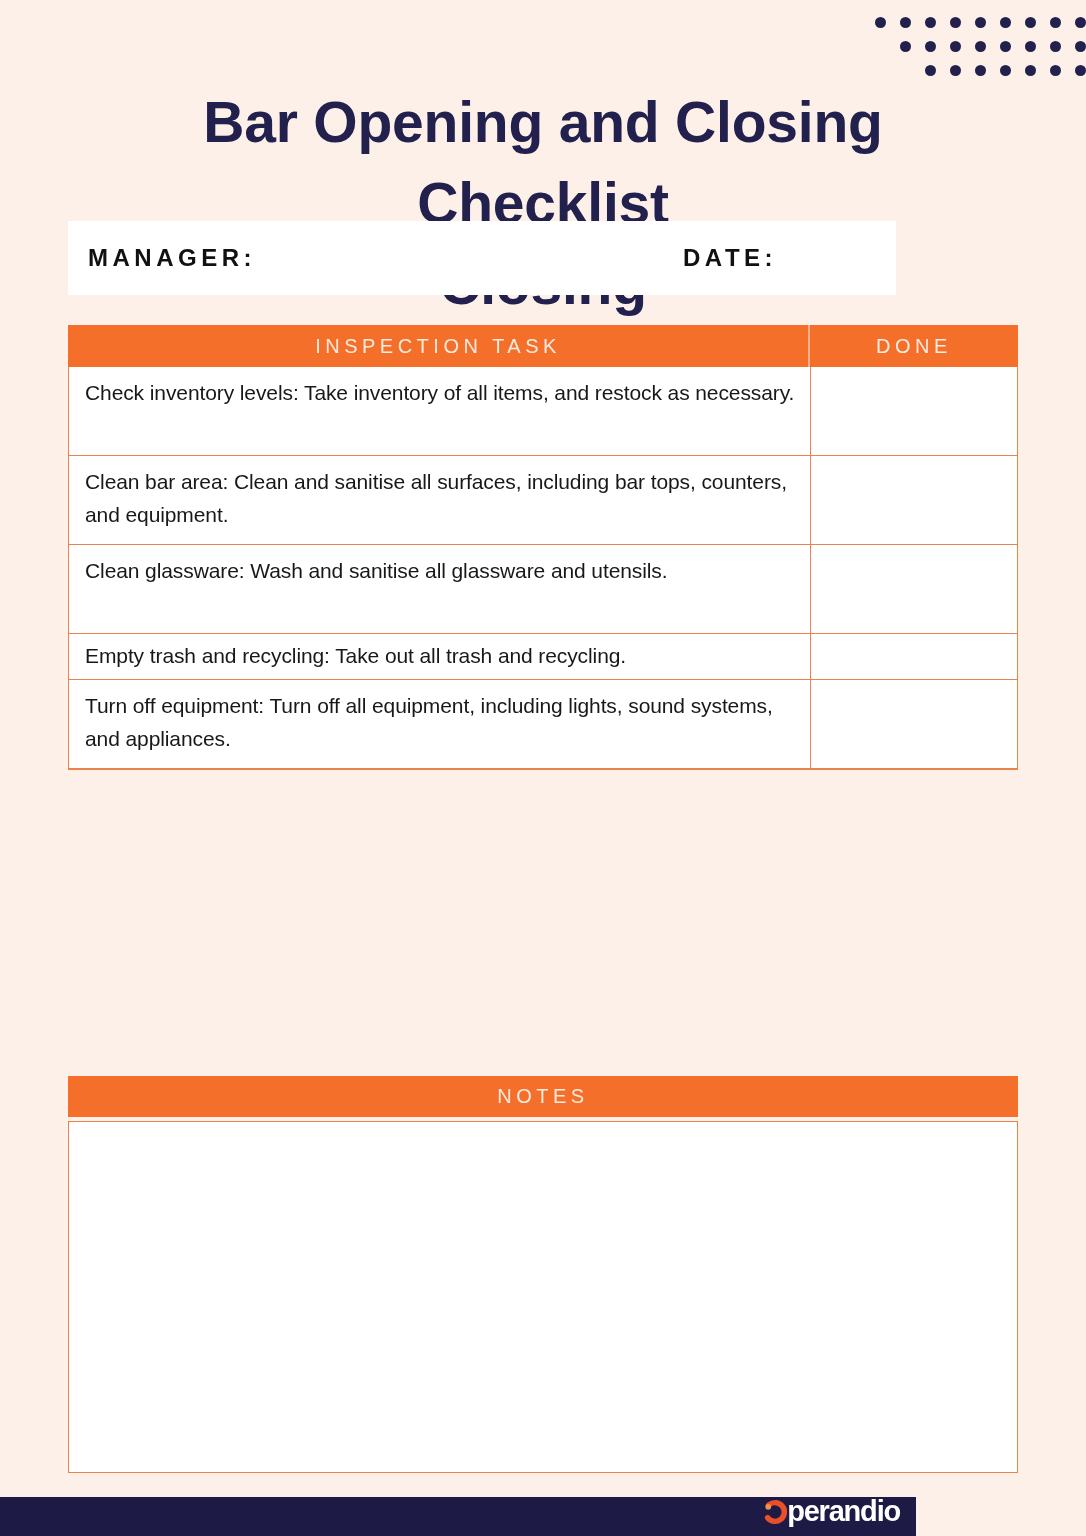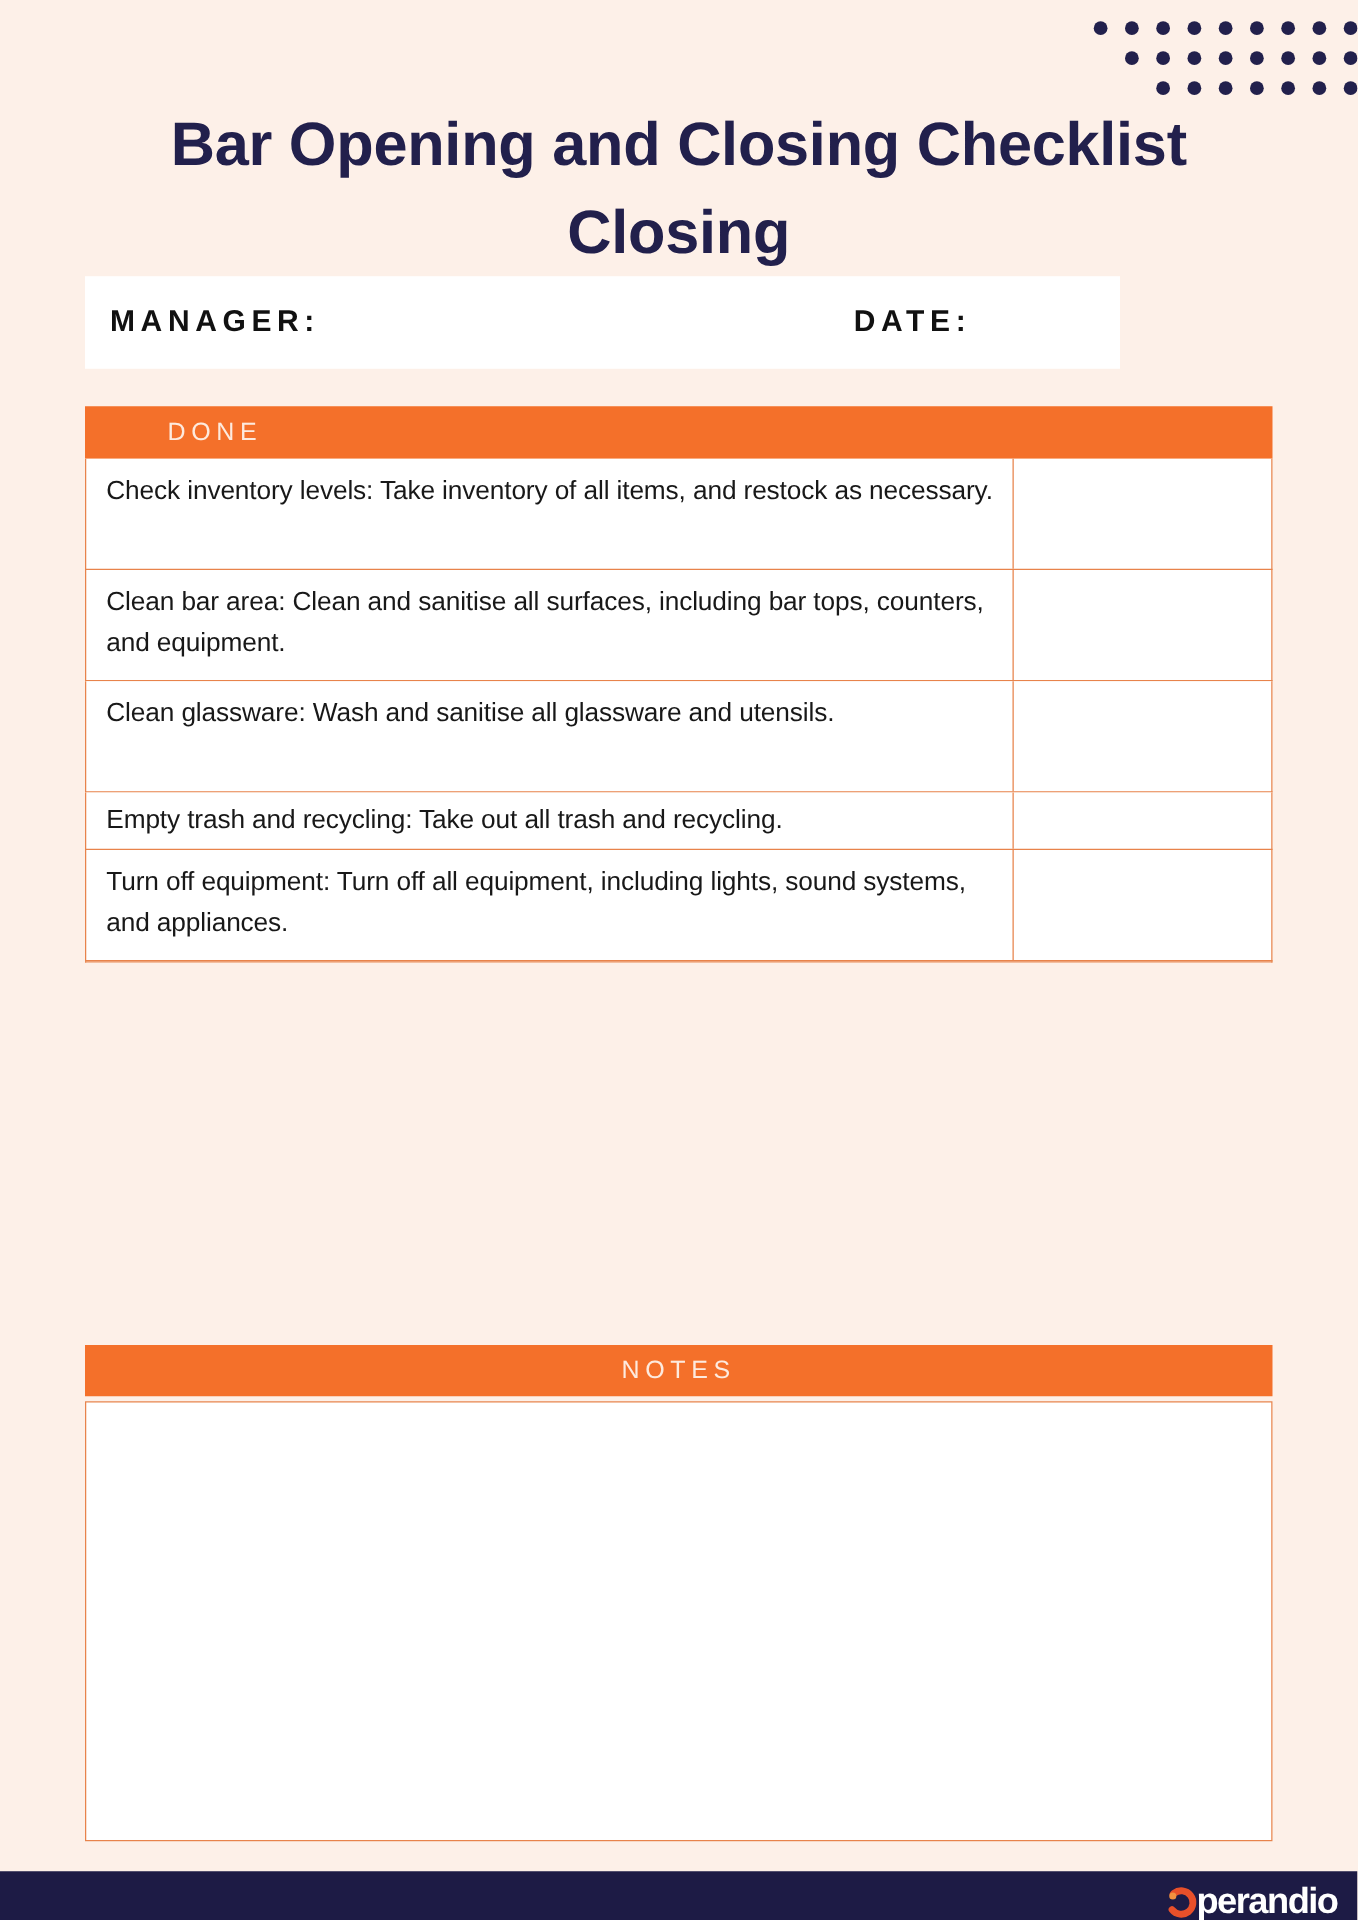--- a/index.html
+++ b/index.html
@@ -46,21 +46,21 @@
   .title-block {
     position: absolute;
     top: 82px;
     left: 0;
     width: 1086px;
     text-align: center;
     padding: 0 100px;
   }
   .doc-title {
     color: #22204c;
-    font-size: 49px;
+    font-size: 57px;
     font-weight: bold;
     line-height: 1.42;
     letter-spacing: -0.2px;
   }
 
   
   .meta-bar {
     position: absolute;
     top: 221px;
     left: 68px;
@@ -158,25 +158,25 @@
     height: 352px;
     background: #ffffff;
     border: 1.5px solid #e8834b;
   }
 
   
   .footer {
     position: absolute;
     left: 0;
     bottom: 0;
-    width: 1086px;
+    width: 916px;
     height: 39px;
     background: #1d1b45;
     display: flex;
-    align-items: flex-end;
+    align-items: flex-start;
     justify-content: flex-end;
     padding-right: 16px;
   }
   .logo {
     display: flex;
     align-items: center;
   }
   .logo-mark {
     width: 26px;
     height: 26px;
@@ -233,20 +233,21 @@
   <div class="doc-title">Closing</div>
 </div>
 
 <div class="meta-bar">
   <span class="meta-label meta-manager">MANAGER:</span>
   <span class="meta-label meta-date">DATE:</span>
 </div>
 
 <div class="table">
   <div class="table-head">
+    <div class="th th-task">INSPECTION TASK</div>
     <div class="th th-done">DONE</div>
   </div>
 
   <div class="row h2">
     <div class="cell-task">Check inventory levels: Take inventory of all items, and restock as necessary.</div>
     <div class="cell-done"></div>
   </div>
   <div class="row h2">
     <div class="cell-task">Clean bar area: Clean and sanitise all surfaces, including bar tops, counters, and equipment.</div>
     <div class="cell-done"></div>

